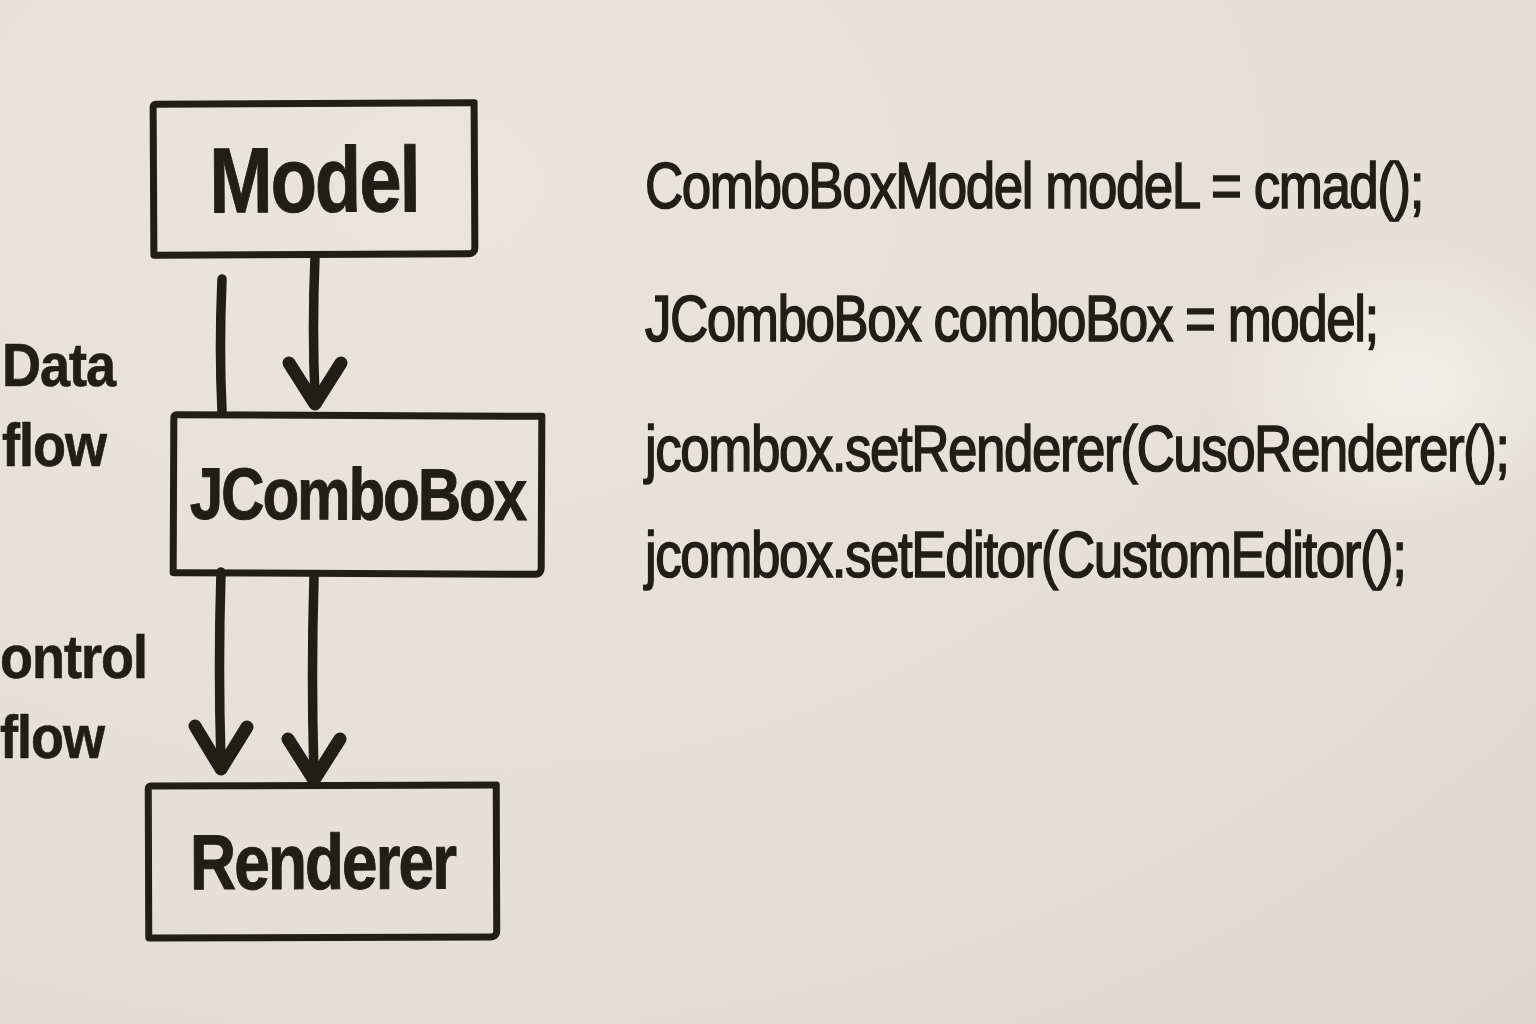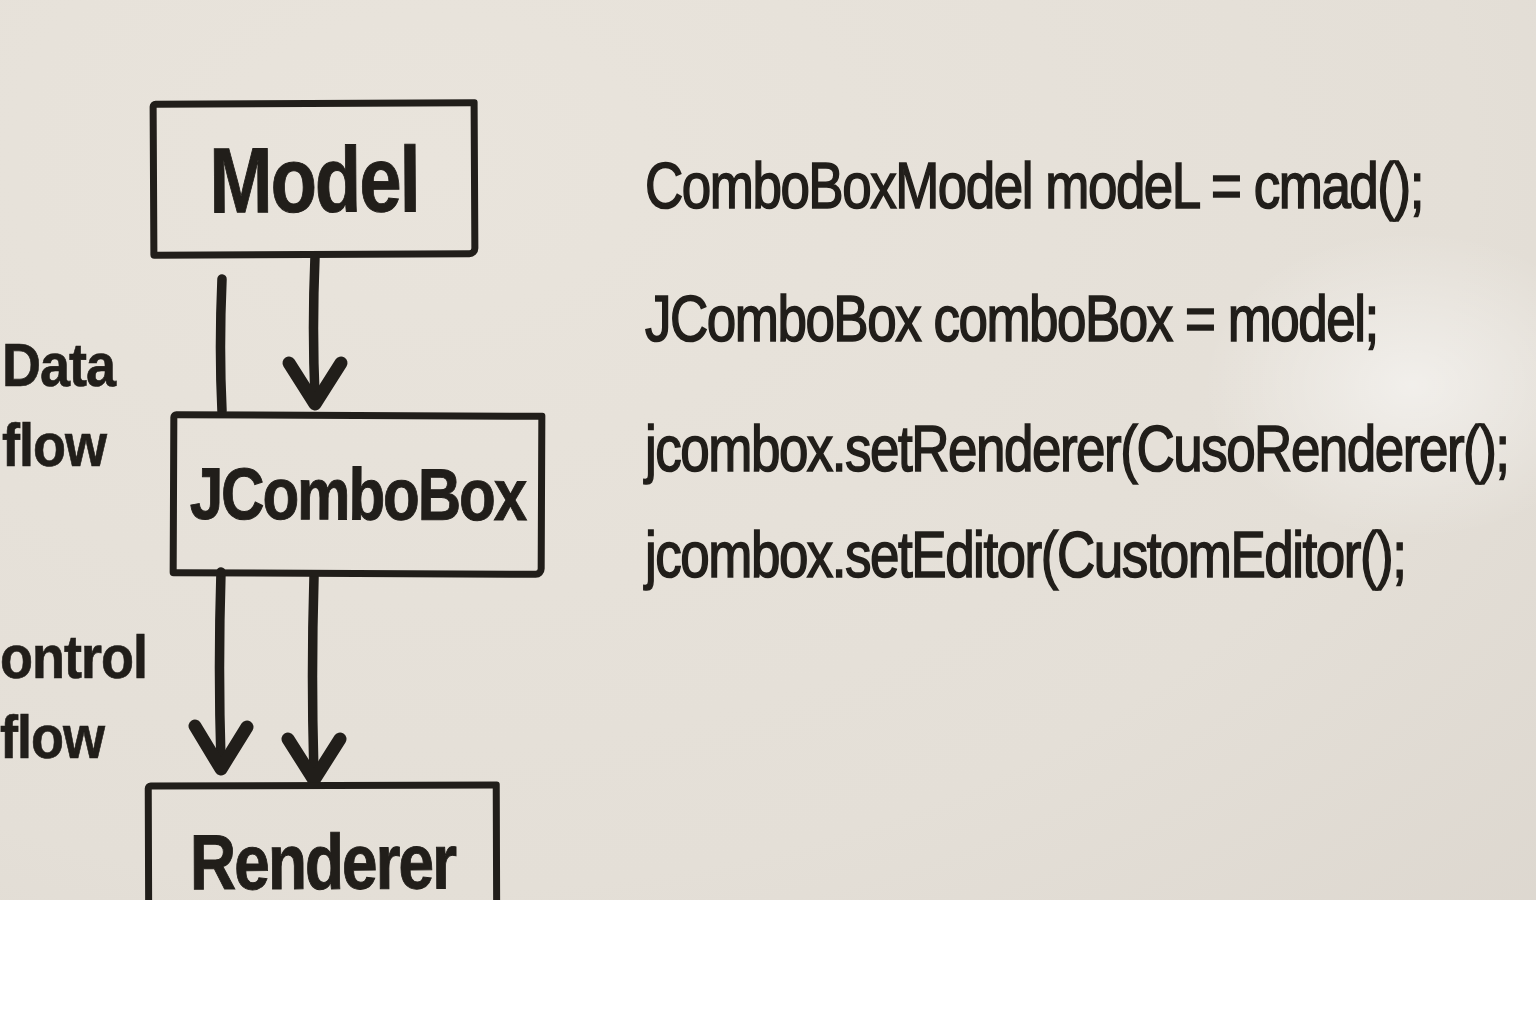--- a/index.html
+++ b/index.html
@@ -1,19 +1,19 @@
 <!DOCTYPE html>
 <html><head>
 <meta charset="utf-8">
 <style>
   html, body { margin: 0; padding: 0; }
   .canvas {
     position: relative;
     width: 1536px;
-    height: 900px;
+    height: 1024px;
     overflow: hidden;
     background:
       radial-gradient(300px 220px at 1412px 385px, rgba(255,255,255,0.50), rgba(255,255,255,0) 70%),
       radial-gradient(2000px 1400px at 28% 18%, #e9e4dc 0%, #e4dfd7 52%, #d7d1c9 100%);
     font-family: "Liberation Sans", sans-serif;
     color: #211e1a;
   }
 
   
   .box {

